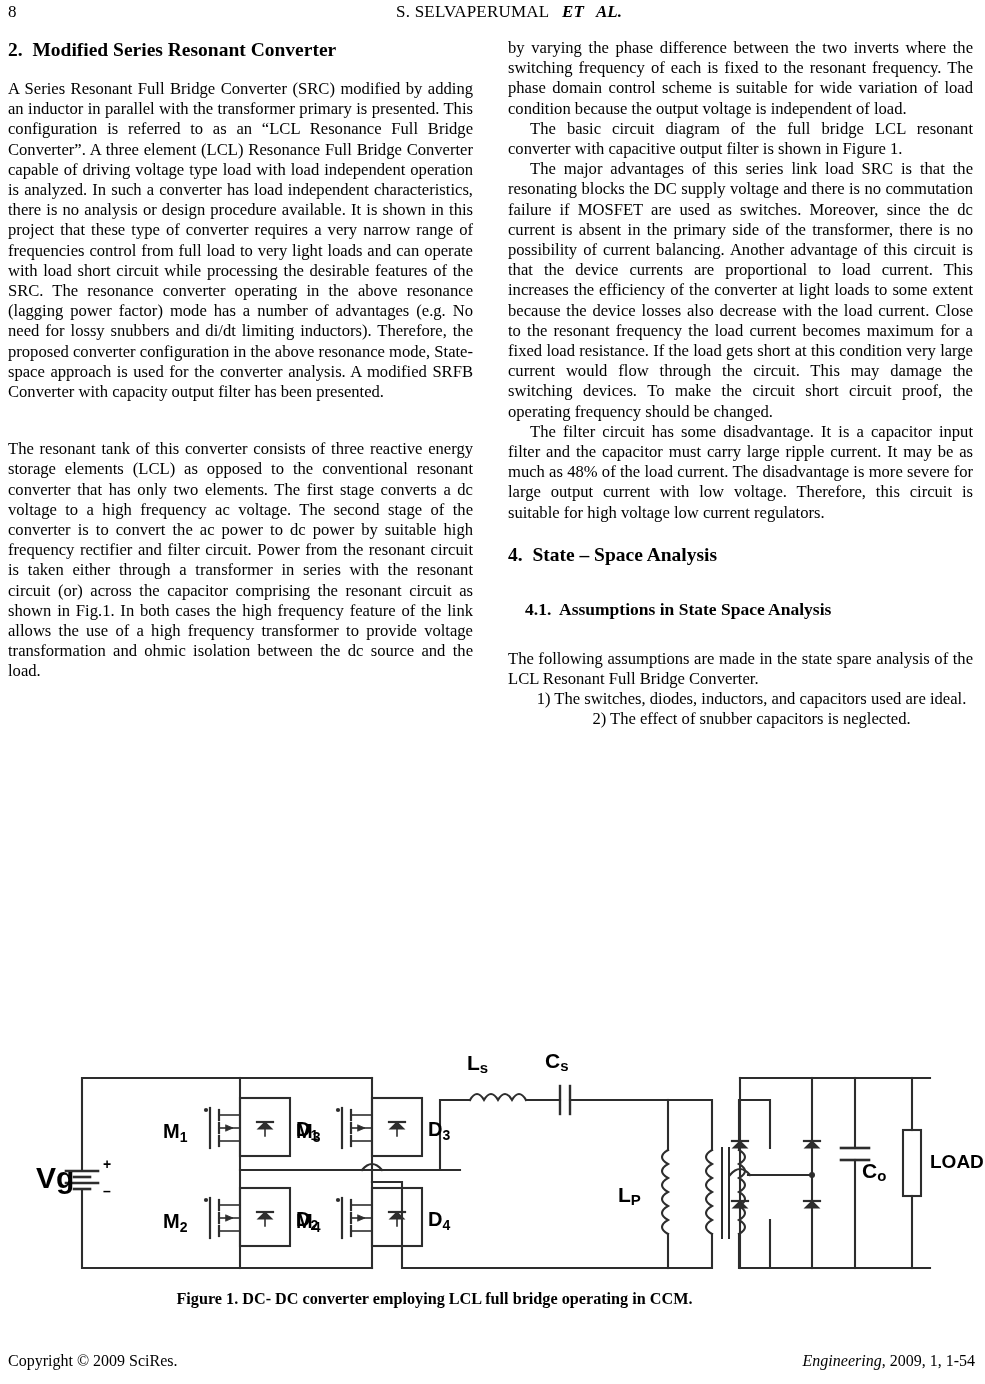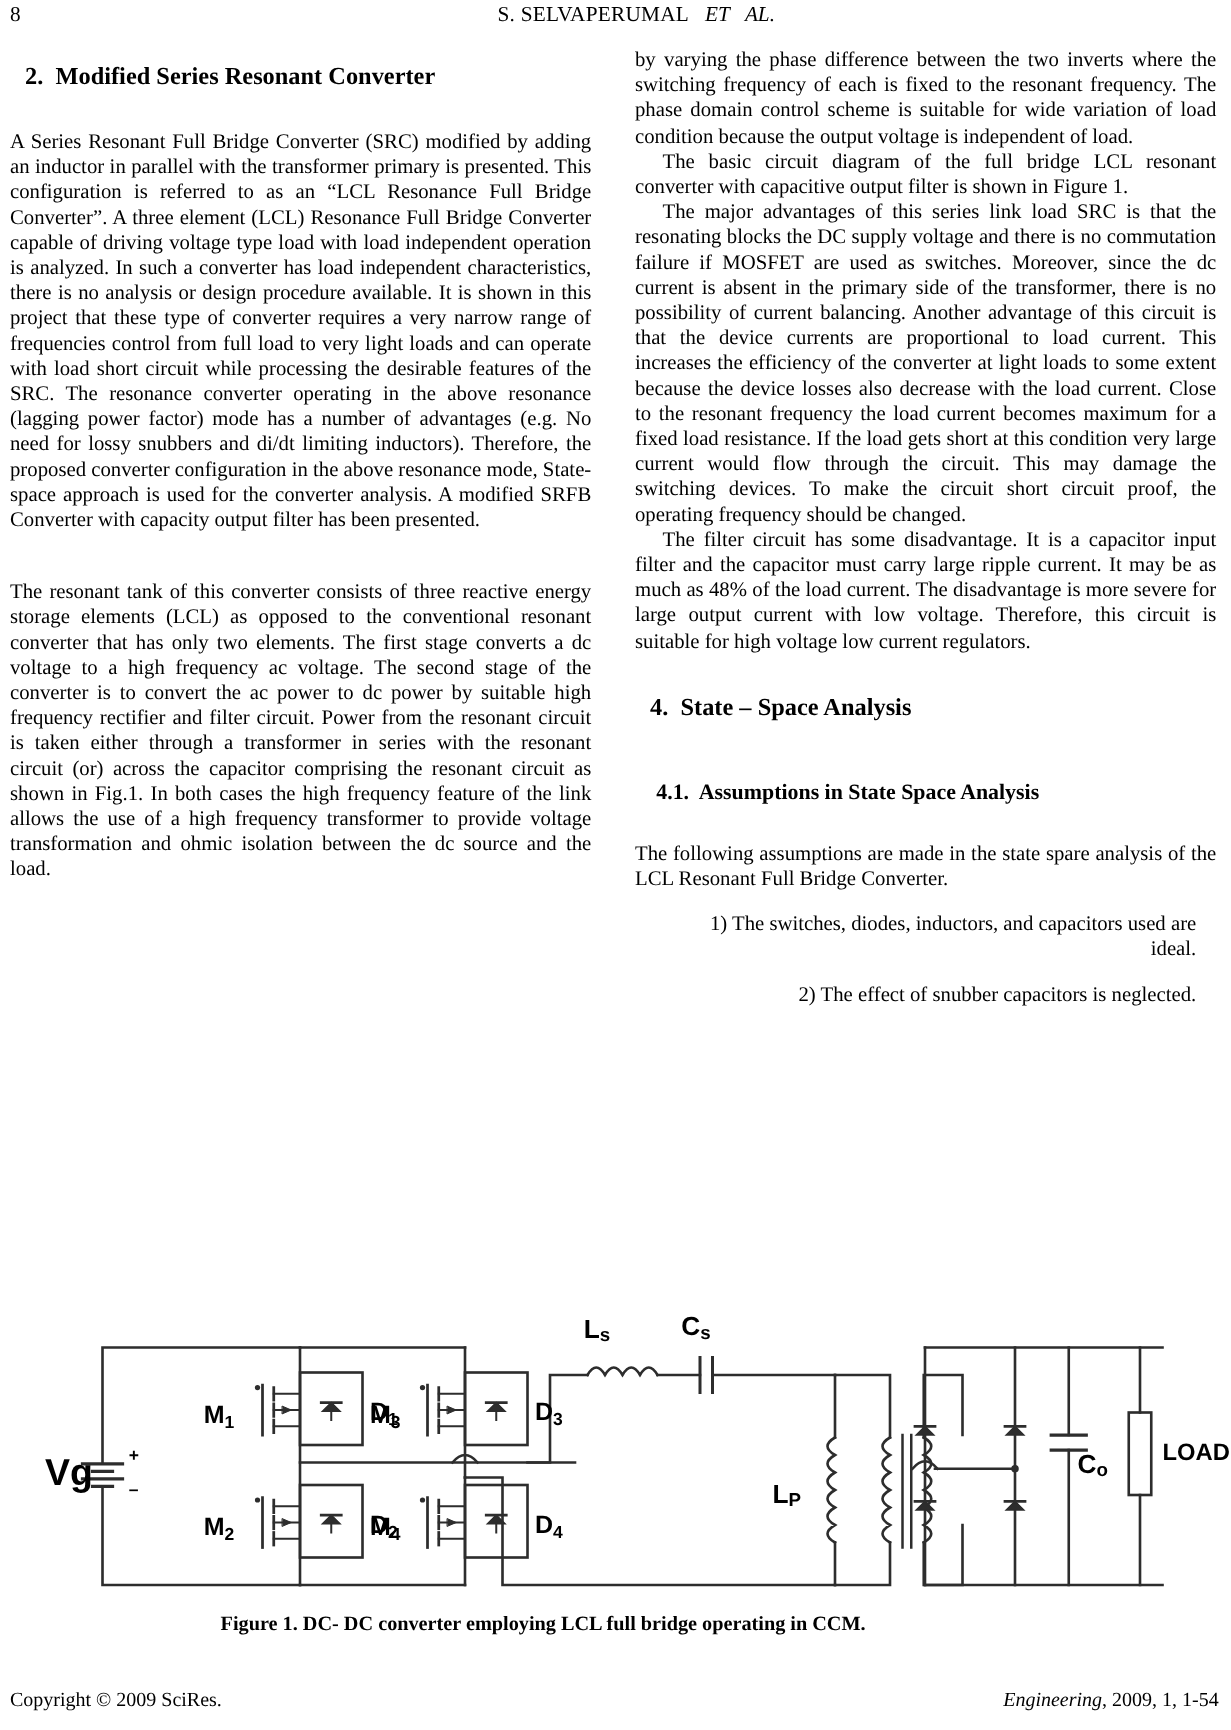--- a/index.html
+++ b/index.html
@@ -36,21 +36,21 @@
     font-size: 17px;
   }
   .runhead .rh-center {
     position: absolute;
     left: 0; top: 0;
     width: 985px;
     text-align: center;
     white-space: pre;
   }
   .rh-name { letter-spacing: 0.2px; margin-left: 33px; }
-  .rh-etal { font-style: italic; }
+  .rh-etal { font-style: italic; font-weight: bold; }
 
   
   .col {
     position: absolute;
     top: 38px;
     width: 465px;
     font-size: 16.6px;
     line-height: 20.2px;
   }
   .col-left  { left: 8px; }
@@ -58,21 +58,21 @@
 
   p.body {
     margin: 0;
     text-align: justify;
     text-justify: inter-word;
     hyphens: none;
   }
   p.body.indent { text-indent: 22px; }
 
   h2.sec {
-    margin: 12px;
+    margin: 0;
     font-size: 19.5px;
     font-weight: bold;
     line-height: 24px;
     white-space: pre;
   }
   h3.subsec {
     margin: 17px;
     font-size: 17.5px;
     font-weight: bold;
     line-height: 22px;
@@ -82,24 +82,24 @@
   .gap-before-head  { height: 20px; }
   .gap-before-sub   { height: 14px; }
   .gap-after-sub    { height: 12px; }
 
   ol.assume {
     margin: 0;
     padding: 0;
     list-style: none;
   }
   ol.assume li {
-    margin: 16px;
+    margin: 0;
     padding-left: 28px;
     text-indent: -6px;
-    text-align: right;
+    text-align: center;
   }
 
   
   .figure-wrap {
     position: absolute;
     left: 0;
     top: 1030px;
     width: 985px;
     height: 270px;
   }

